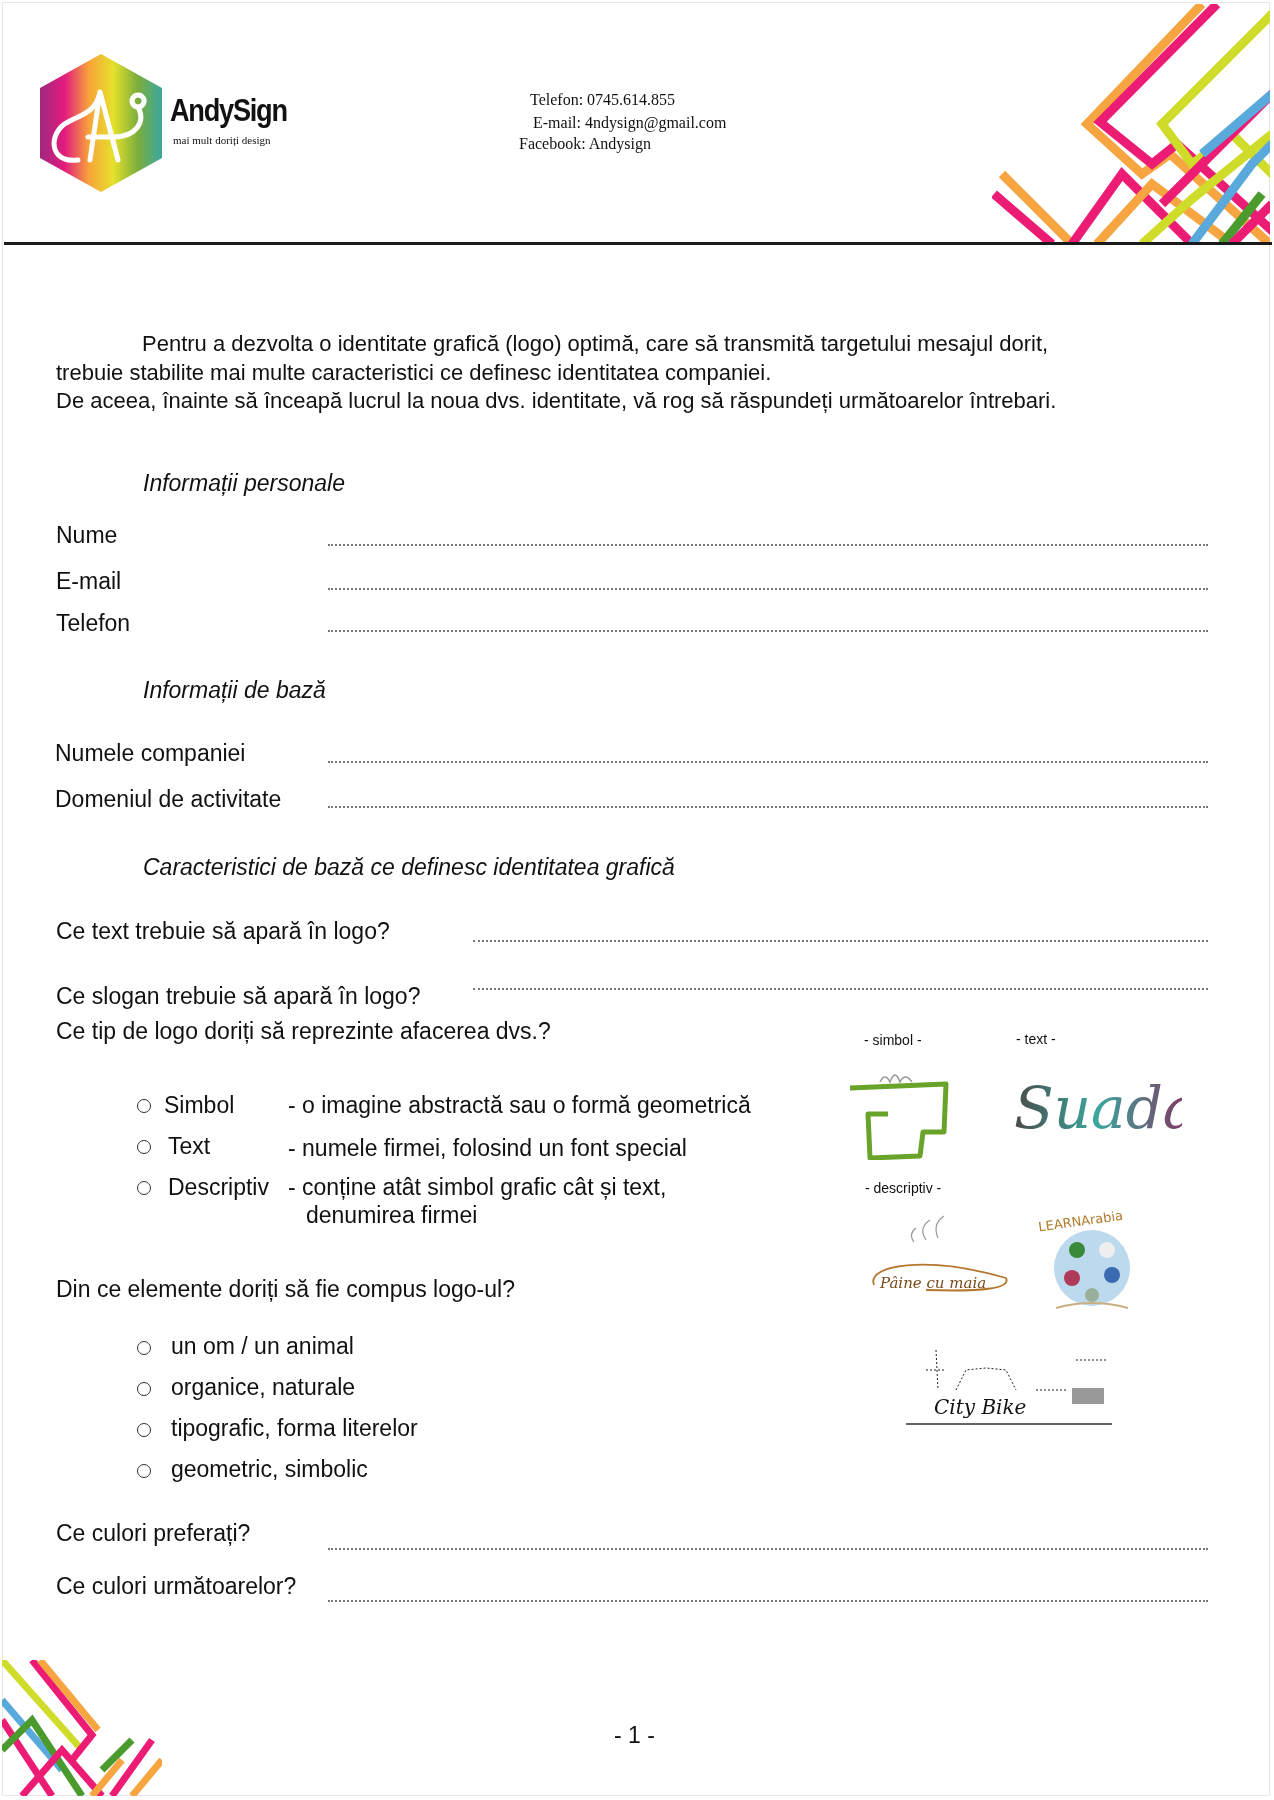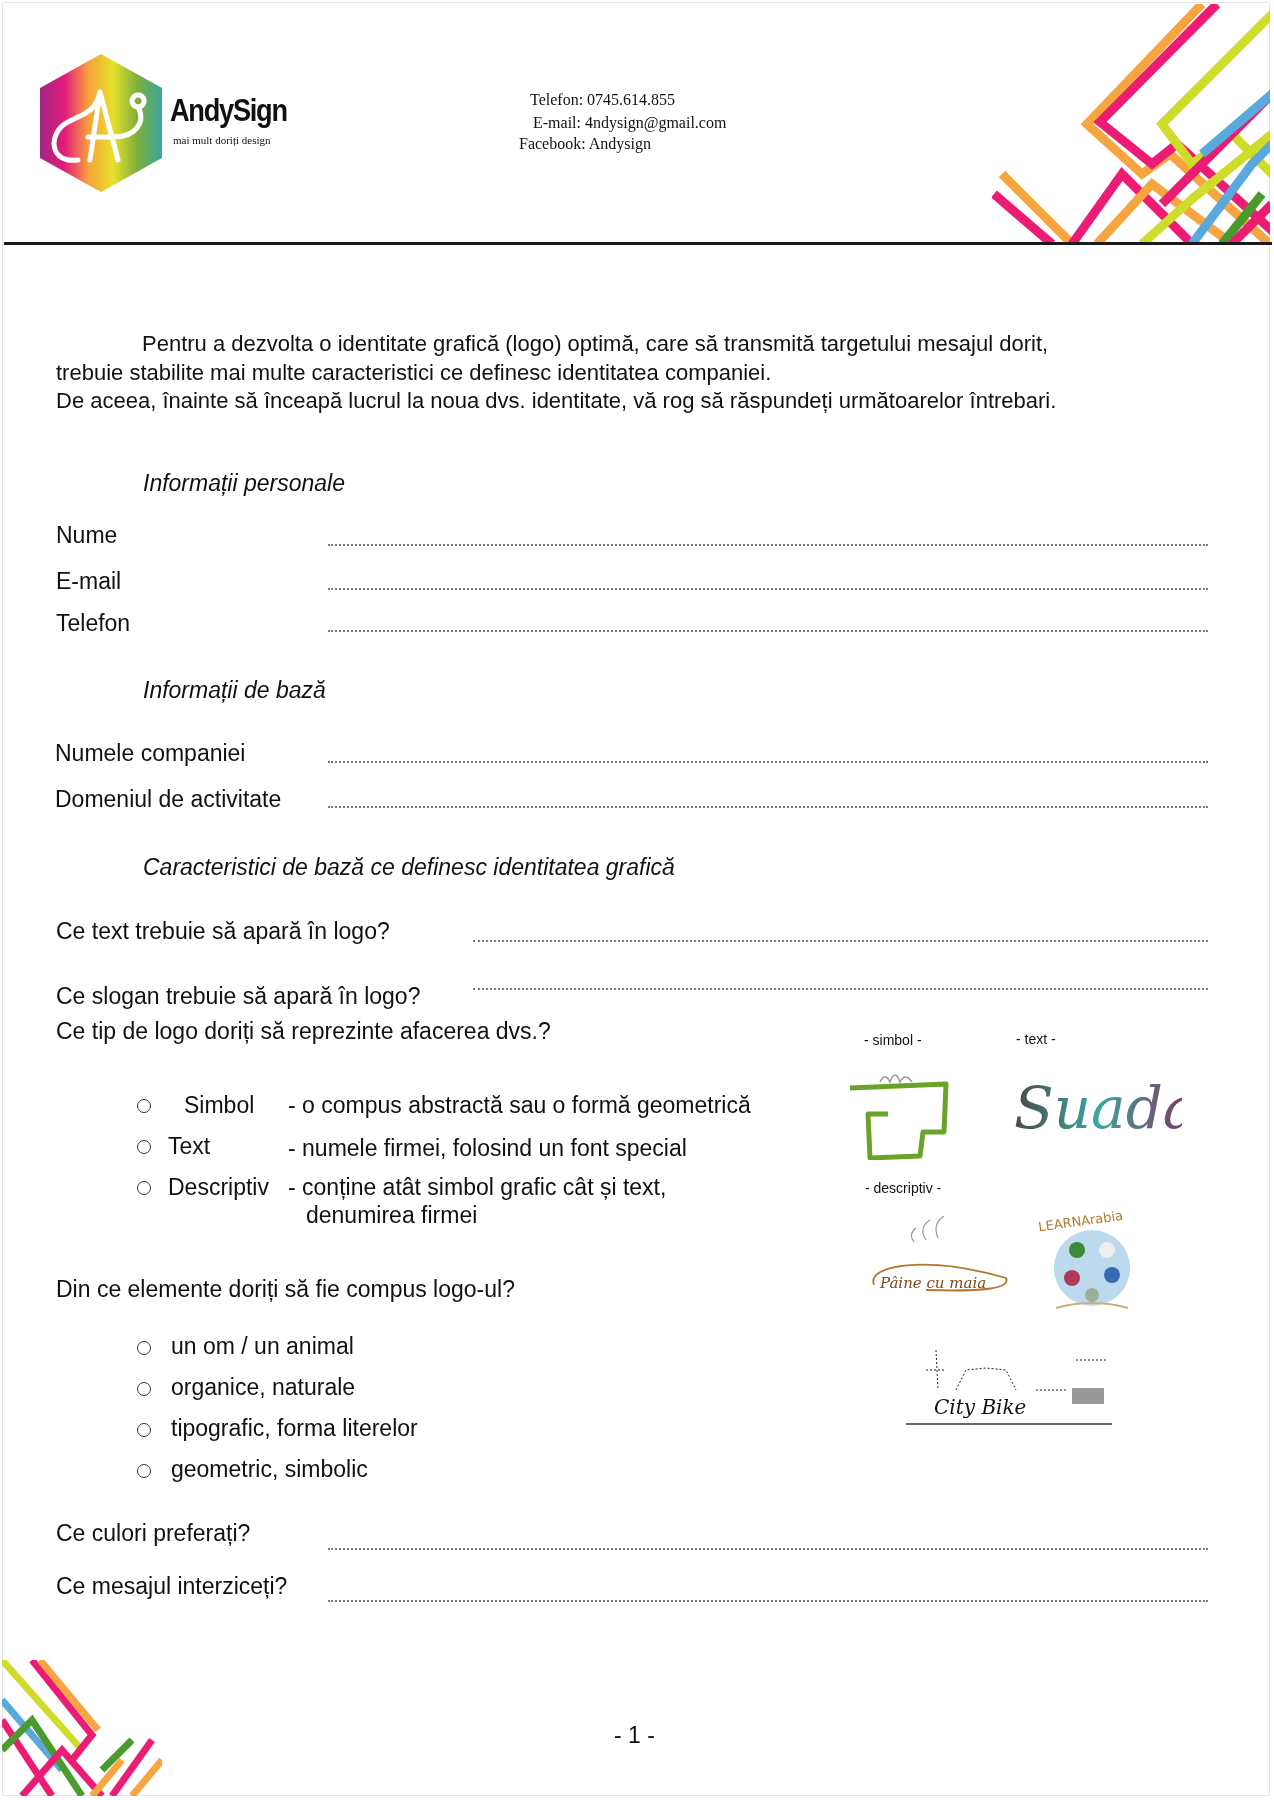--- a/index.html
+++ b/index.html
@@ -92,22 +92,22 @@
 <div class="dots" style="left:328px;top:806px;width:880px;"></div>
 
 <div class="abs section-title" style="left:143px;top:854px;">Caracteristici de bază ce definesc identitatea grafică</div>
 <div class="abs label" style="left:56px;top:918px;">Ce text trebuie să apară în logo?</div>
 <div class="dots" style="left:473px;top:940px;width:735px;"></div>
 <div class="abs label" style="left:56px;top:983px;">Ce slogan trebuie să apară în logo?</div>
 <div class="dots" style="left:473px;top:988px;width:735px;"></div>
 <div class="abs label" style="left:56px;top:1018px;">Ce tip de logo doriți să reprezinte afacerea dvs.?</div>
 
 <div class="radio" style="left:137px;top:1099px;"></div>
-<div class="abs opt" style="left:184px;top:1092px;">Simbol</div>
-<div class="abs opt" style="left:288px;top:1092px;">- o compus abstractă sau o formă geometrică</div>
+<div class="abs opt" style="left:164px;top:1092px;">Simbol</div>
+<div class="abs opt" style="left:288px;top:1092px;">- o imagine abstractă sau o formă geometrică</div>
 
 <div class="radio" style="left:137px;top:1140px;"></div>
 <div class="abs opt" style="left:168px;top:1133px;">Text</div>
 <div class="abs opt" style="left:288px;top:1135px;">- numele firmei, folosind un font special</div>
 
 <div class="radio" style="left:137px;top:1181px;"></div>
 <div class="abs opt" style="left:168px;top:1174px;">Descriptiv</div>
 <div class="abs opt" style="left:288px;top:1174px;">- conține atât simbol grafic cât și text,</div>
 <div class="abs opt" style="left:306px;top:1202px;">denumirea firmei</div>
 
@@ -170,21 +170,21 @@
 <div class="abs opt" style="left:171px;top:1333px;">un om / un animal</div>
 <div class="radio" style="left:137px;top:1382px;"></div>
 <div class="abs opt" style="left:171px;top:1374px;">organice, naturale</div>
 <div class="radio" style="left:137px;top:1423px;"></div>
 <div class="abs opt" style="left:171px;top:1415px;">tipografic, forma literelor</div>
 <div class="radio" style="left:137px;top:1464px;"></div>
 <div class="abs opt" style="left:171px;top:1456px;">geometric, simbolic</div>
 
 <div class="abs label" style="left:56px;top:1520px;">Ce culori preferați?</div>
 <div class="dots" style="left:328px;top:1548px;width:880px;"></div>
-<div class="abs label" style="left:56px;top:1573px;">Ce mesajul interziceți?</div>
+<div class="abs label" style="left:56px;top:1573px;">Ce culori următoarelor?</div>
 <div class="dots" style="left:328px;top:1600px;width:880px;"></div>
 
 <div class="abs" style="left:2px;top:1660px;width:160px;height:136px;overflow:hidden;">
   <svg width="160" height="136" viewBox="0 0 160 136">
     <g fill="none" stroke-width="7">
       <polyline points="0,0 80,90" stroke="#cfdc2a"></polyline>
       <polyline points="30,0 90,75 70,100" stroke="#ec1c74"></polyline>
       <polyline points="38,0 96,70" stroke="#f7a541"></polyline>
       <polyline points="0,40 60,110" stroke="#5aa9dc"></polyline>
       <polyline points="0,60 50,136" stroke="#ec1c74"></polyline>

